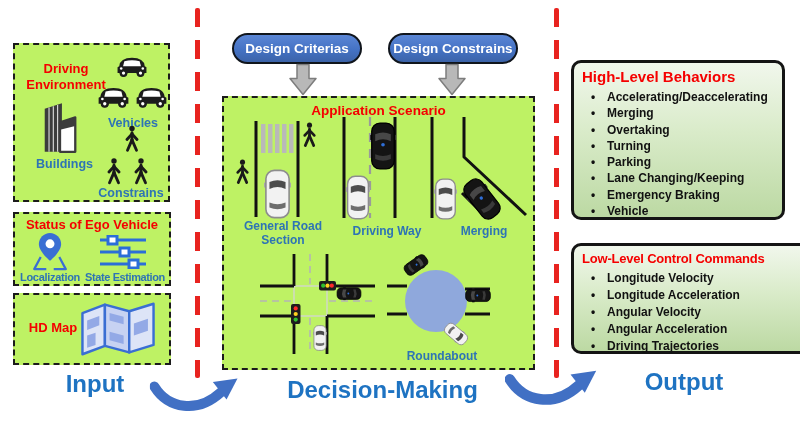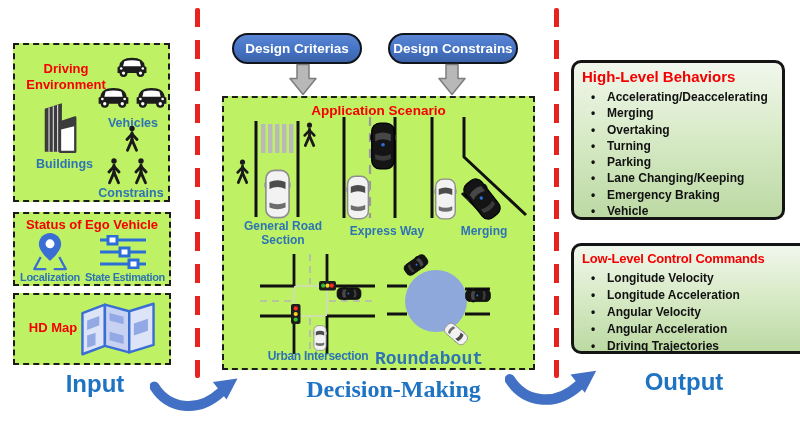--- a/index.html
+++ b/index.html
@@ -185,21 +185,21 @@
     <svg class="abs" viewBox="0 0 100 105" style="left:113px;top:17px;width:100px;height:105px;">
       <g stroke="#111" stroke-width="3">
         <line x1="7" y1="2" x2="7" y2="103"></line>
           <line x1="58" y1="2" x2="58" y2="103"></line>
           <line x1="95" y1="2" x2="95" y2="103"></line>
       </g>
       <line x1="33" y1="2" x2="33" y2="103" stroke="#9a9a9a" stroke-width="2.2" stroke-dasharray="9 7"></line>
       <use href="#car-w" x="9" y="60" width="24" height="45"></use>
       <use href="#car-b" x="33" y="5" width="26" height="52"></use>
     </svg>
-    <div class="abs blue-label" style="left:108px;top:126px;width:110px;font-size:12px;">Express Way</div>
+    <div class="abs blue-label" style="left:108px;top:126px;width:110px;font-size:12px;">Driving Way</div>
 
     <svg class="abs" viewBox="0 0 100 106" style="left:210px;top:16px;width:100px;height:106px;">
       <g stroke="#111" stroke-width="3" fill="none" stroke-linejoin="round">
         <path d="M30 3 L30 43 L92 101"></path>
           <path d="M28 79 L51 102"></path>
       </g>
       <use href="#car-w" x="0" y="64" width="23" height="42"></use>
       <g transform="translate(48,85) rotate(-38)">
           <use href="#car-b" x="-12" y="-23" width="24" height="46"></use>
         </g>
@@ -225,41 +225,40 @@
           <use href="#car-b" x="-6.8" y="-14.5" width="13.5" height="29"></use>
         </g>
       <g transform="translate(31,50)">
         <rect width="9.5" height="20" rx="2" fill="#1d1d1d"></rect>
         <circle cx="4.7" cy="4.4" r="2.1" fill="#ff2a2a"></circle>
           <circle cx="4.7" cy="10" r="2.1" fill="#ffd21f"></circle>
           <circle cx="4.7" cy="15.6" r="2.1" fill="#2fbf2f"></circle>
       </g>
       <use href="#car-w" x="53" y="70" width="14" height="28"></use>
     </svg>
-    <div class="abs blue-label" style="left:36px;top:251px;width:116px;font-size:12px;letter-spacing:-0.3px;">Urban Intersection</div>
 
     <svg class="abs" viewBox="0 0 115 100" style="left:163px;top:154px;width:115px;height:100px;">
       <g stroke="#111" stroke-width="3">
         <path d="M0 34 H20 M0 62 H20 M78 37 H103 M78 62 H103"></path>
       </g>
       <circle cx="49" cy="49" r="31" fill="#8fa8dc"></circle>
       <g transform="translate(29,13) rotate(55)">
           <use href="#car-b" x="-7" y="-14" width="14" height="28"></use>
         </g>
       <g transform="translate(91,43.5) rotate(-90)">
           <use href="#car-b" x="-7" y="-14" width="14" height="28"></use>
         </g>
       <g transform="translate(69,82) rotate(130)">
           <use href="#car-w" x="-7" y="-14" width="14" height="28"></use>
         </g>
     </svg>
-    <div class="abs blue-label" style="left:151px;top:251px;width:108px;font-size:18px;font-family:Liberation Mono, monospace;">Roundabout</div>
-  </div>
-
-  <div class="abs section-title" style="left:286px;top:376px;width:215px;font-family:Liberation Serif, serif;">Decision-Making</div>
+    <div class="abs blue-label" style="left:164px;top:251px;width:108px;font-size:12px;">Roundabout</div>
+  </div>
+
+  <div class="abs section-title" style="left:275px;top:376px;width:215px;">Decision-Making</div>
 
   <svg class="abs" viewBox="0 0 100 46" style="left:148px;top:372px;width:95px;height:42px;">
       <use href="#curve-arrow"></use>
     </svg>
   <svg class="abs" viewBox="0 0 100 46" style="left:505px;top:364px;width:95px;height:44px;">
       <use href="#curve-arrow"></use>
     </svg>
 
   <div class="green-box" id="hl-box" style="left:571px;top:60px;width:214px;height:160px;">
     <h3>High-Level Behaviors</h3>

